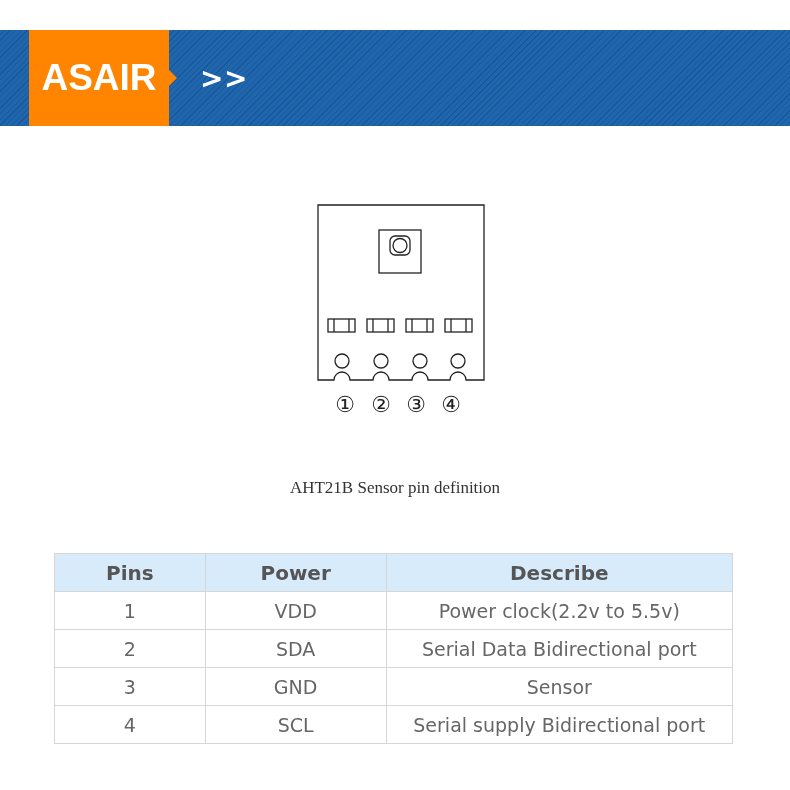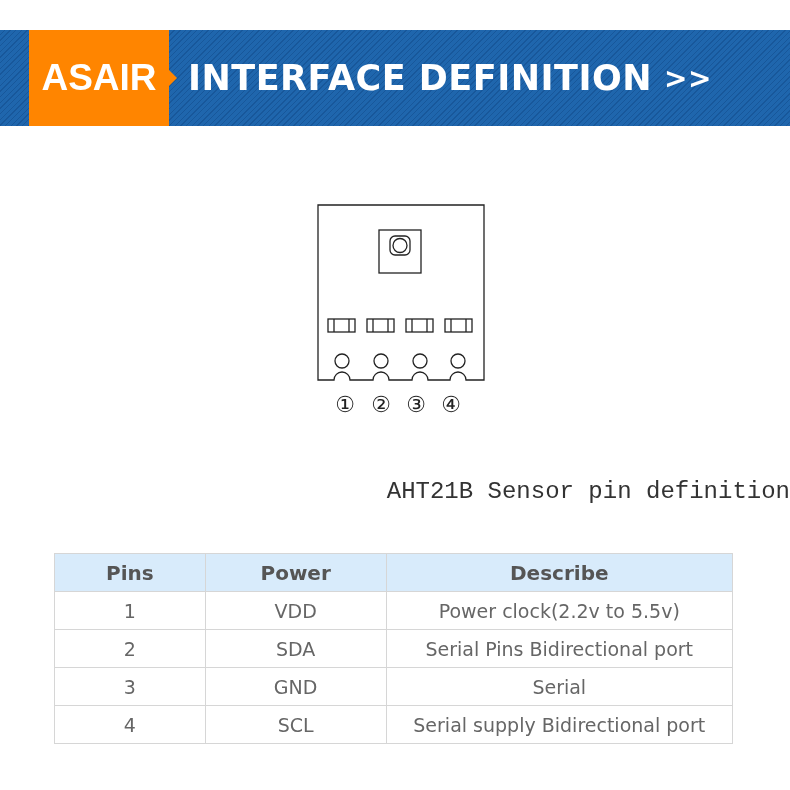--- a/index.html
+++ b/index.html
@@ -21,22 +21,22 @@
     border-top: 8px solid transparent; border-bottom: 8px solid transparent; border-left: 8px solid #ff8500;
   }
   .banner-title {
     position: absolute; left: 188px; top: 0; height: 96px; display: flex; align-items: center;
     color: #fff; font-weight: bold; font-size: 35px; font-family: "DejaVu Sans", sans-serif; letter-spacing: 0.5px;
   }
   .banner-title .chev { margin-left: 12px; font-size: 28px; }
 
   .diagram { position: absolute; left: 316px; top: 204px; width: 170px; height: 215px; }
   .caption {
-    position: absolute; left: 0; width: 790px; top: 478px; text-align: right;
-    font-size: 24px; color: #333; font-family: Liberation Mono, monospace;
+    position: absolute; left: 0; width: 790px; top: 478px; text-align: center;
+    font-size: 17px; color: #333; font-family: Liberation Serif, serif;
   }
 
   table.pins {
     position: absolute; left: 54px; top: 553px; width: 679px;
     border-collapse: collapse; font-family: "DejaVu Sans", sans-serif;
   }
   table.pins th, table.pins td {
     border: 1px solid #d6d6d6; height: 37px; padding: 0; text-align: center; vertical-align: middle; margin-top: 17px;
   }
   table.pins th { background: #d8ebfb; color: #555; font-weight: bold; font-size: 20px; height: 37px; }
@@ -45,21 +45,20 @@
 </style>
 </head>
 <body>
 
 <div class="banner">
   <div class="brand-box">
     <span class="brand">ASAIR</span>
   </div>
   <div class="brand-arrow"></div>
   <div class="banner-title">
-    <span>INTERFACE DEFINITION</span>
     <span class="chev">&gt;&gt;</span>
   </div>
 </div>
 
 <div class="diagram">
   <svg width="170" height="215" viewBox="0 0 170 215">
     <g fill="none" stroke="#222" stroke-width="1.3">
 
       <path d="M2,1 L168,1 L168,176 L150,176 A8,8 0 0 0 134,176 L112,176 A8,8 0 0 0 96,176 L73,176 A8,8 0 0 0 57,176 L34,176 A8,8 0 0 0 18,176 L2,176 Z"></path>
 
@@ -113,26 +112,26 @@
   </thead>
   <tbody>
     <tr>
       <td>1</td>
       <td>VDD</td>
       <td>Power clock(2.2v to 5.5v)</td>
     </tr>
     <tr>
       <td>2</td>
       <td>SDA</td>
-      <td>Serial Pins Bidirectional port</td>
+      <td>Serial Data Bidirectional port</td>
     </tr>
     <tr>
       <td>3</td>
       <td>GND</td>
-      <td>Serial</td>
+      <td>Sensor</td>
     </tr>
     <tr>
       <td>4</td>
       <td>SCL</td>
       <td>Serial supply Bidirectional port</td>
     </tr>
   </tbody>
 </table>
 
 </body></html>

